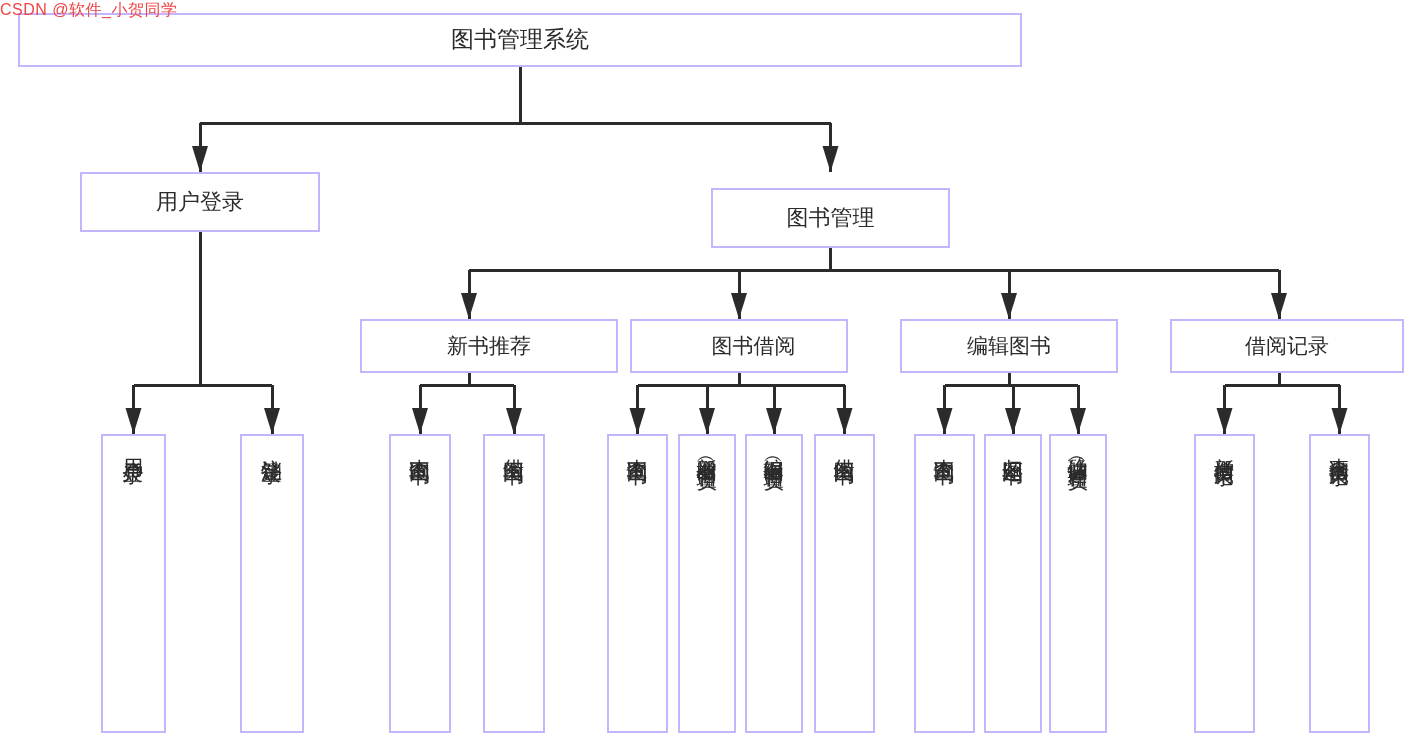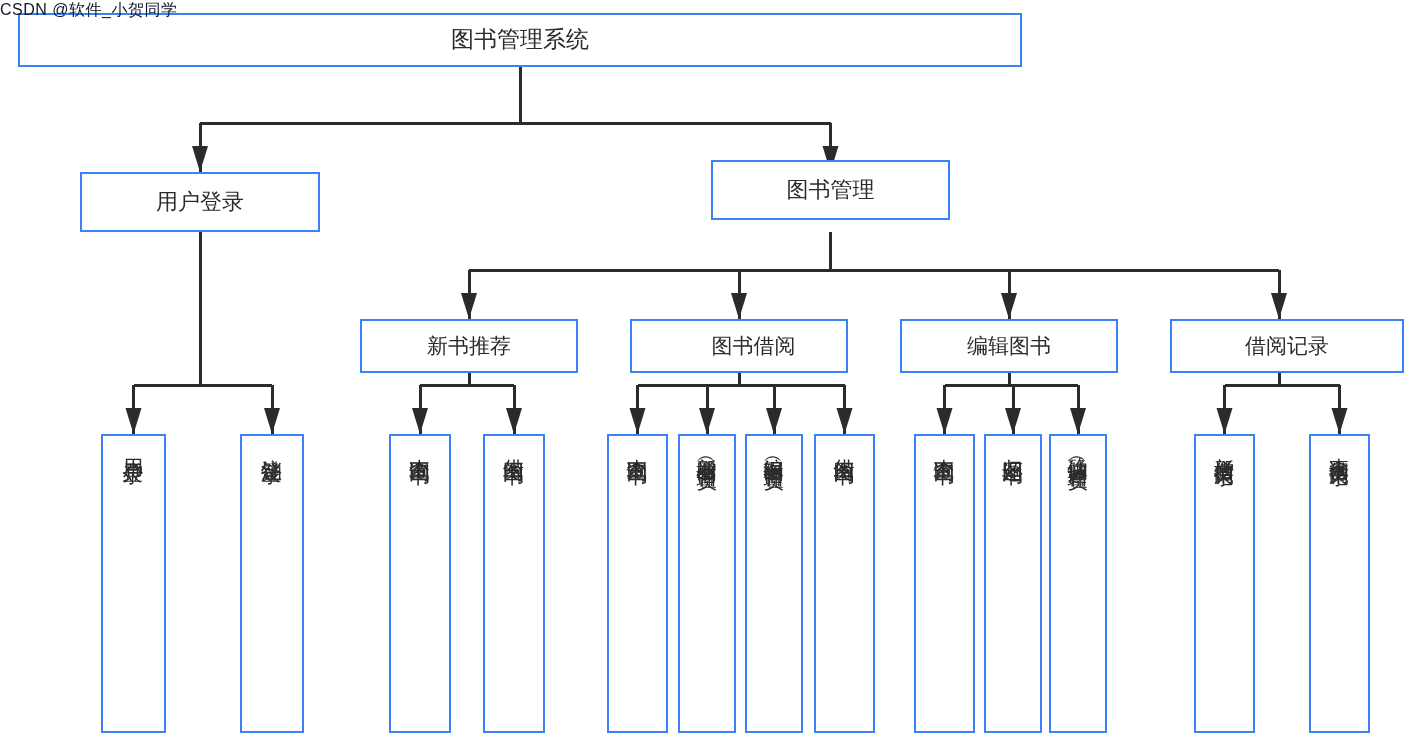--- a/index.html
+++ b/index.html
@@ -23,21 +23,21 @@
     left: 0;
     top: 0;
     width: 1405px;
     height: 747px;
     pointer-events: none;
   }
   .node {
     position: absolute;
     box-sizing: border-box;
     background: #ffffff;
-    border: 2px solid #3b82f6;
+    border: 2px solid #c4b5fd;
     display: flex;
     align-items: center;
     justify-content: center;
     color: #2b2b2b;
     z-index: 2;
   }
   .node .lbl {
     display: block;
     text-align: center;
     line-height: 1.18;
@@ -54,21 +54,21 @@
     writing-mode: vertical-rl;
     text-orientation: upright;
     font-size: 21px;
     letter-spacing: 2px;
     line-height: 1;
   }
   .node.leaf.tall .lbl  { font-size: 20px; }
   .watermark {
     position: absolute;
     font-size: 16px;
-    color: #0f172a;
+    color: #ef4444;
     white-space: nowrap;
     z-index: 3;
     letter-spacing: 0.5px;
   }
 </style>
 </head>
 <body>
 
 <div id="canvas">
   <svg id="edges" viewBox="0 0 1405 747" xmlns="http://www.w3.org/2000/svg">
@@ -125,24 +125,24 @@
       <line x1="1339.5" y1="385" x2="1339.5" y2="434" stroke="#2b2b2b" stroke-width="3" shape-rendering="crispEdges"></line>
       <polygon points="1331.5,408 1347.5,408 1339.5,434" fill="#2b2b2b"></polygon>
     </svg>
   <div id="nodes-layer">
       <div class="node root" style="left: 18px; top: 13px; width: 1004px; height: 54px;">
         <span class="lbl">图书管理系统</span>
       </div>
       <div class="node lvl2" style="left: 80px; top: 172px; width: 240px; height: 60px;">
         <span class="lbl">用户登录</span>
       </div>
-      <div class="node lvl2" style="left: 711px; top: 160px; width: 239px; height: 60px;">
+      <div class="node lvl2" style="left: 711px; top: 188px; width: 239px; height: 60px;">
         <span class="lbl">图书管理</span>
       </div>
-      <div class="node lvl3" style="left: 360px; top: 319px; width: 218px; height: 54px;">
+      <div class="node lvl3" style="left: 360px; top: 319px; width: 258px; height: 54px;">
         <span class="lbl">新书推荐</span>
       </div>
       <div class="node lvl3" style="left: 630px; top: 319px; width: 218px; height: 54px; padding-left: 29px;">
         <span class="lbl">图书借阅</span>
       </div>
       <div class="node lvl3" style="left: 900px; top: 319px; width: 218px; height: 54px;">
         <span class="lbl">编辑图书</span>
       </div>
       <div class="node lvl3" style="left: 1170px; top: 319px; width: 234px; height: 54px;">
         <span class="lbl">借阅记录</span>

